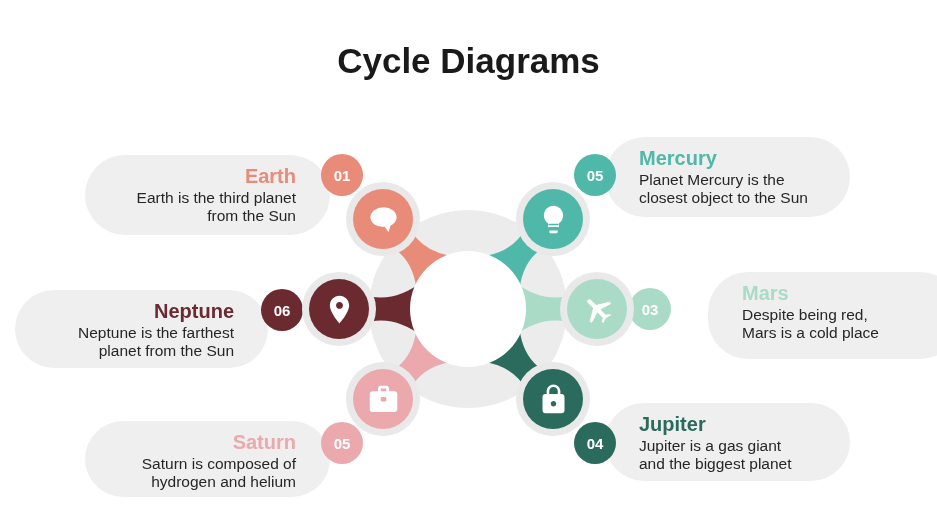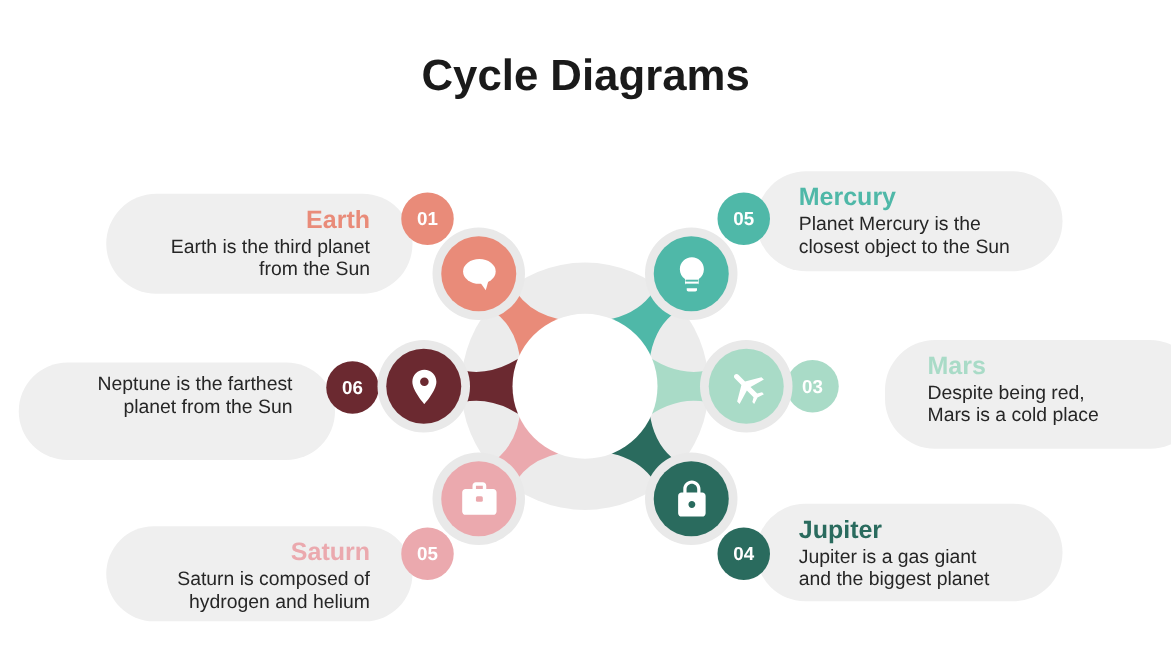--- a/index.html
+++ b/index.html
@@ -88,20 +88,21 @@
 and the biggest planet</div>
   </div>
 
   <div class="pill align-right" style="left: 85px; top: 403px; width: 245px; height: 76px; --c: #EBA9AE;">
     <div class="pill-title">Saturn</div>
     <div class="pill-desc">Saturn is composed of
 hydrogen and helium</div>
   </div>
 
   <div class="pill align-right" style="left: 15px; top: 272px; width: 253px; height: 78px; --c: #6B2930;">
+    <div class="pill-title">Neptune</div>
     <div class="pill-desc">Neptune is the farthest
 planet from the Sun</div>
   </div>
 
   <div class="badge" style="left: 321px; top: 154px; --c: #E98B79;">01</div>
   <div class="badge" style="left: 574px; top: 154px; --c: #4FB8A8;">05</div>
   <div class="badge" style="left: 629px; top: 288px; --c: #A9DBC7;">03</div>
   <div class="badge" style="left: 574px; top: 422px; --c: #2A6B5E;">04</div>
   <div class="badge" style="left: 321px; top: 422px; --c: #EBA9AE;">05</div>
   <div class="badge" style="left: 261px; top: 289px; --c: #6B2930;">06</div>

